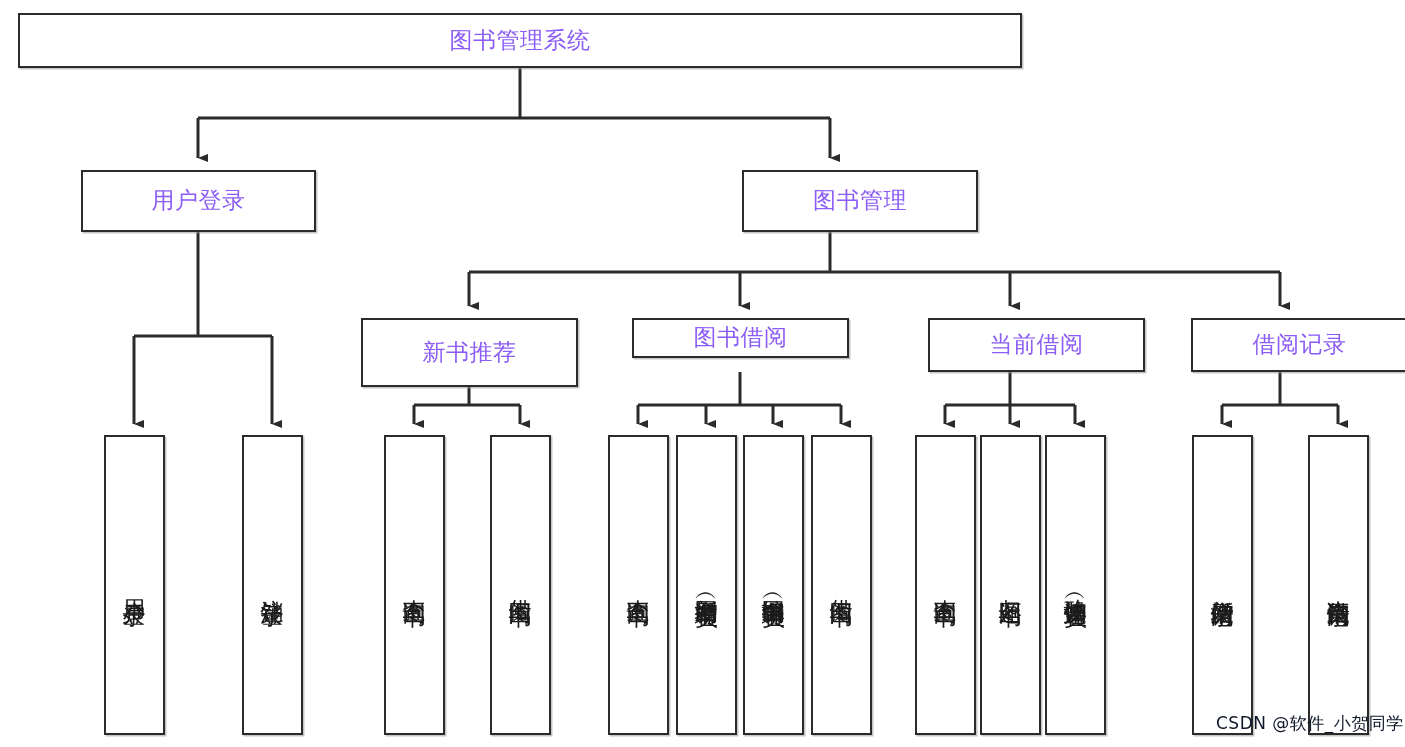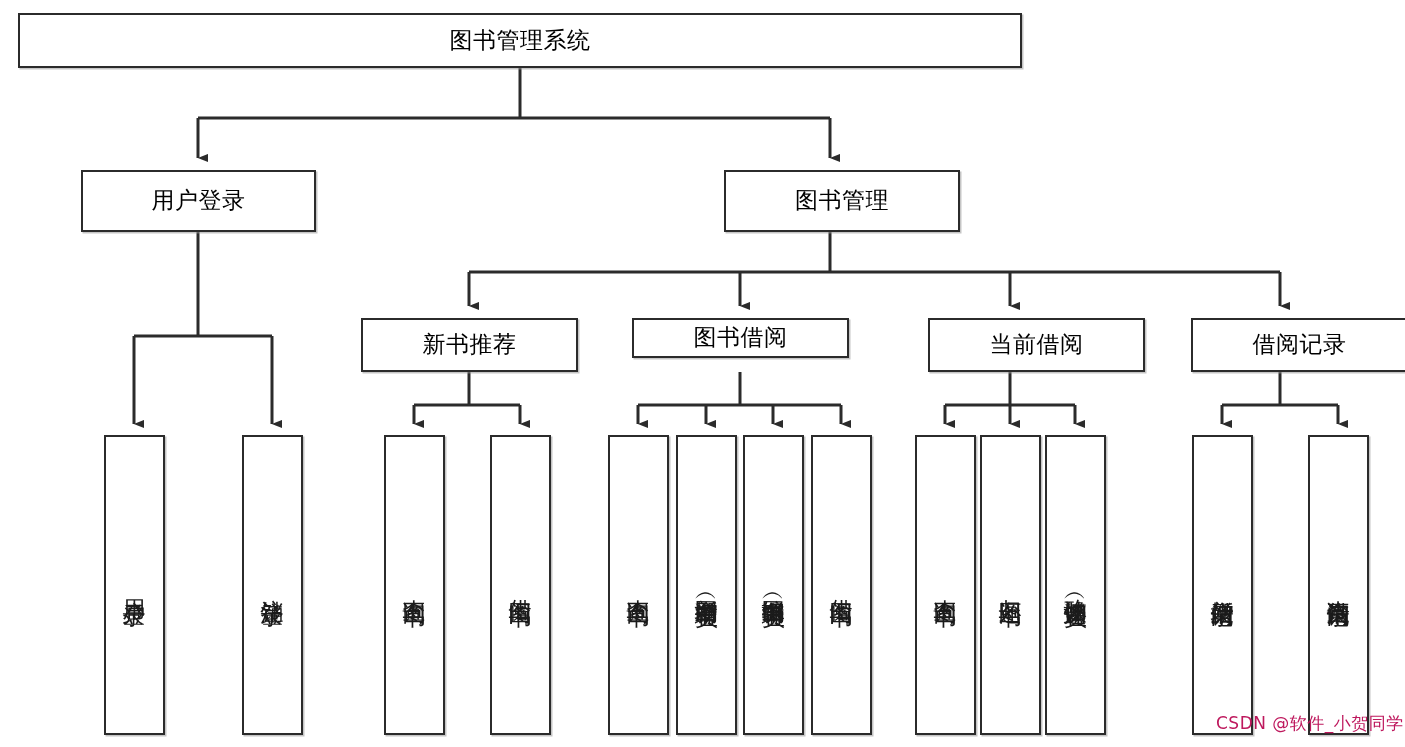--- a/index.html
+++ b/index.html
@@ -34,21 +34,21 @@
     background: #ffffff;
     border: 2.5px solid #2b2b2b;
     box-shadow: 1.5px 1.5px 0 rgba(150,150,150,0.55);
     display: flex;
     align-items: center;
     justify-content: center;
     overflow: hidden;
   }
   .node-label-h {
     font-size: 23px;
-    color: #000000;
+    color: #8b5cf6;
     line-height: 1.1;
     letter-spacing: 0.5px;
     white-space: nowrap;
   }
   .node-box.leaf {
     align-items: center;
     justify-content: center;
     padding: 6px 0;
   }
   .node-label-v {
@@ -63,21 +63,21 @@
   }
   .node-box.leaf.tall-text .node-label-v {
     letter-spacing: 1px;
     line-height: 1.15;
   }
   .watermark {
     position: absolute;
     left: 1216px;
     top: 712px;
     font-size: 17px;
-    color: #be185d;
+    color: #0f172a;
     white-space: nowrap;
     letter-spacing: 0.5px;
   }
 </style>
 </head>
 <body>
 
 <div id="diagram-root">
 
   <svg class="connectors" viewBox="0 0 1405 747" xmlns="http://www.w3.org/2000/svg">
@@ -134,25 +134,25 @@
     </g>
   </svg>
 
   <div class="node-box" style="left:18px; top:13px; width:1004px; height:55px;">
     <span class="node-label-h">图书管理系统</span>
   </div>
 
   <div class="node-box" style="left:81px; top:170px; width:235px; height:62px;">
     <span class="node-label-h">用户登录</span>
   </div>
-  <div class="node-box" style="left:724px; top:170px; width:236px; height:62px;">
+  <div class="node-box" style="left:742px; top:170px; width:236px; height:62px;">
     <span class="node-label-h">图书管理</span>
   </div>
 
-  <div class="node-box" style="left:361px; top:318px; width:217px; height:54px;">
+  <div class="node-box" style="left:361px; top:318px; width:217px; height:69px;">
     <span class="node-label-h">新书推荐</span>
   </div>
   <div class="node-box" style="left:632px; top:318px; width:217px; height:40px;">
     <span class="node-label-h">图书借阅</span>
   </div>
   <div class="node-box" style="left:902px; top:318px; width:217px; height:54px;margin-left:26px;">
     <span class="node-label-h">当前借阅</span>
   </div>
   <div class="node-box" style="left:1172px; top:318px; width:217px; height:54px;margin-left:19px;">
     <span class="node-label-h">借阅记录</span>

